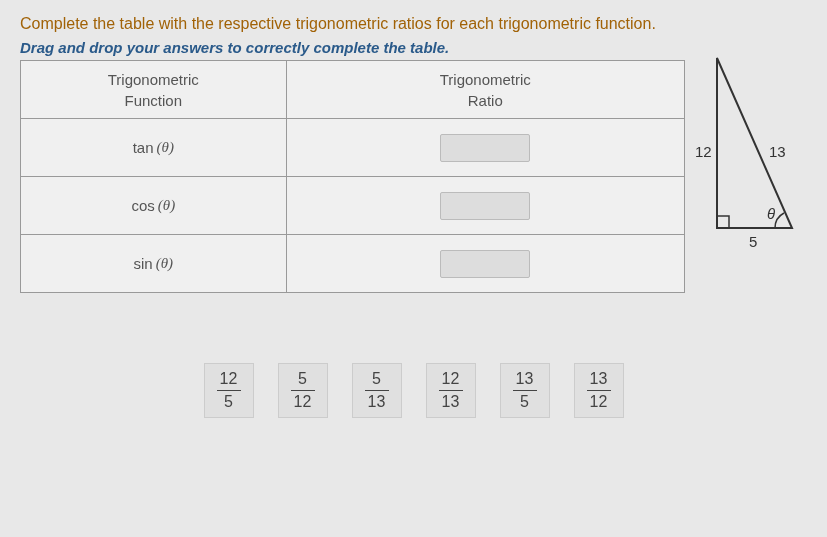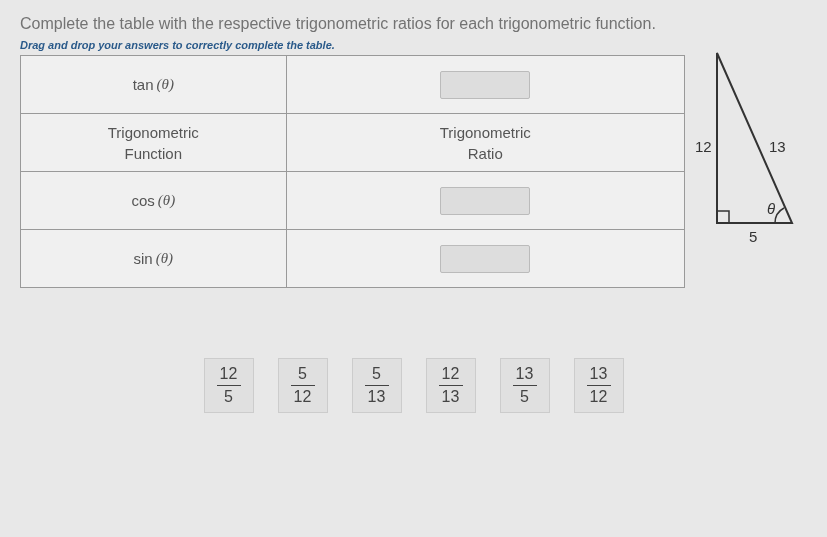--- a/index.html
+++ b/index.html
@@ -5,22 +5,22 @@
     * { box-sizing: border-box; margin: 0; padding: 0; }
     body {
       font-family: Arial, sans-serif;
       background: #e8e8e8;
       width: 827px;
       height: 537px;
       padding: 15px 20px;
       color: #555;
       position: relative;
     }
-    .instruction1 { font-size: 16px; color: #737373; margin-bottom: 6px; }
-    .instruction2 { font-size: 11px; color: #2a5a8a; font-weight: bold; font-style: italic; margin-bottom: 4px; }
+    .instruction1 { font-size: 16px; color: #a16207; margin-bottom: 6px; }
+    .instruction2 { font-size: 15px; color: #2a5a8a; font-weight: bold; font-style: italic; margin-bottom: 4px; }
     .content-row { display: flex; align-items: flex-start; gap: 12px; }
     table {
       border-collapse: collapse;
       width: 680px;
       background: #f0f0f0;
     }
     th, td {
       border: 1px solid #999;
       text-align: center;
       font-weight: normal;
@@ -71,37 +71,37 @@
 </head>
 <body>
 
 <div class="instruction1">Complete the table with the respective trigonometric ratios for each trigonometric function.</div>
 <div class="instruction2">Drag and drop your answers to correctly complete the table.</div>
 
 <div class="content-row">
   <table>
     <tbody>
         <tr>
+      <th class="col1">
+        <span>Trigonometric</span><br><span>Function</span>
+      </th>
+      <th class="col2">
+        <span>Trigonometric</span><br><span>Ratio</span>
+      </th>
+    </tr>
+    <tr>
       <td>
         <span class="fn-label">
               <span>tan</span> 
               <span class="theta-paren">(θ)</span>
             </span>
       </td>
       <td>
         <span class="drop-zone"></span>
       </td>
-    </tr>
-    <tr>
-      <th class="col1">
-        <span>Trigonometric</span><br><span>Function</span>
-      </th>
-      <th class="col2">
-        <span>Trigonometric</span><br><span>Ratio</span>
-      </th>
     </tr>
     <tr>
       <td>
         <span class="fn-label">
               <span>cos</span> 
               <span class="theta-paren">(θ)</span>
             </span>
       </td>
       <td>
         <span class="drop-zone"></span>

